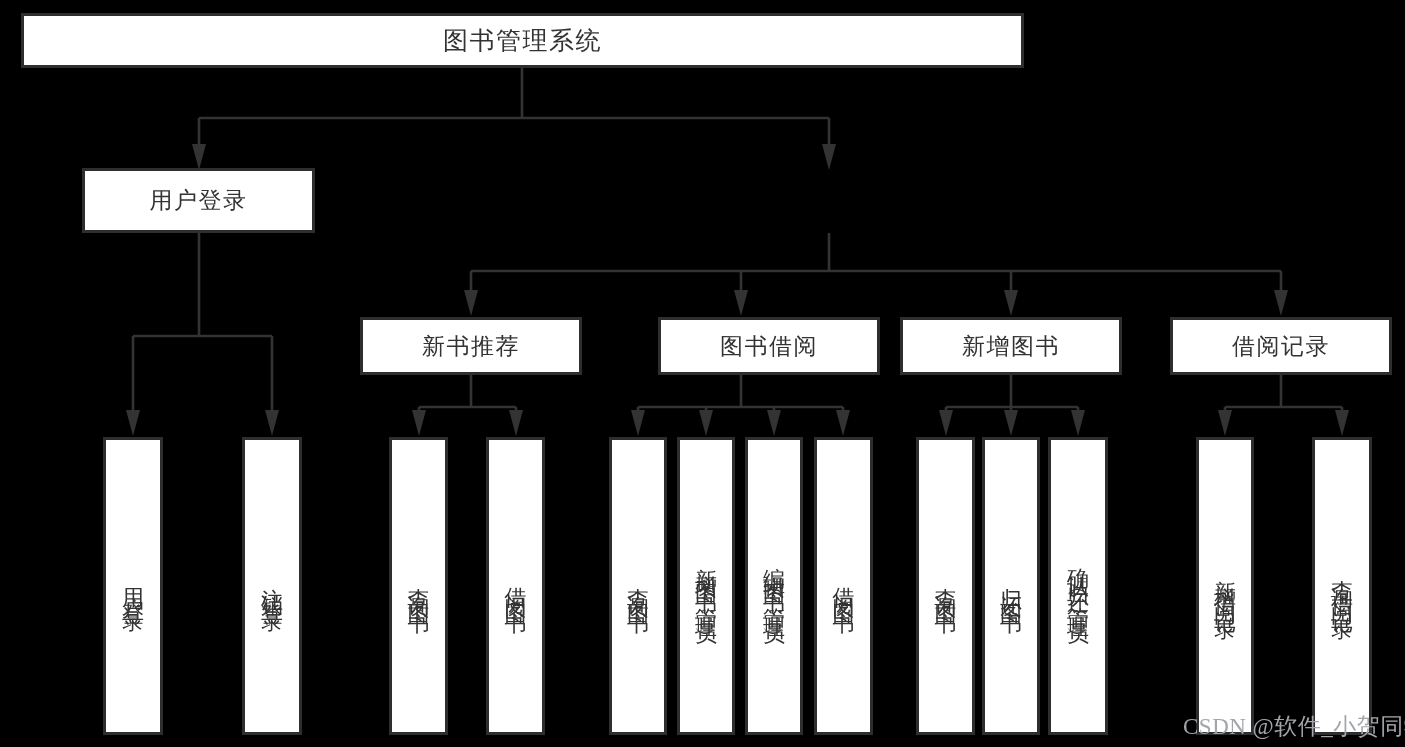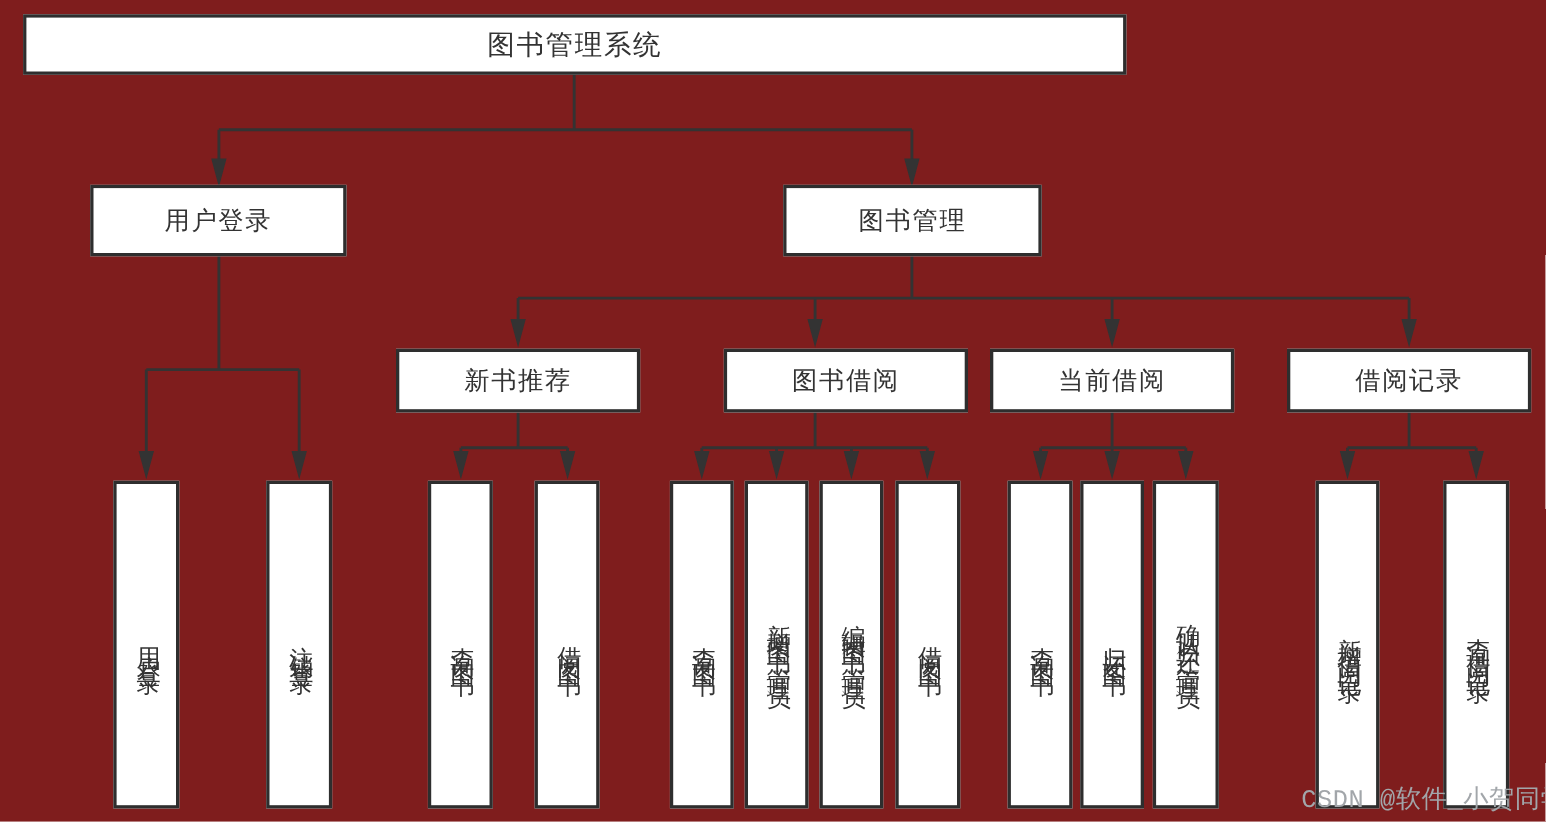--- a/index.html
+++ b/index.html
@@ -1,21 +1,21 @@
 <!DOCTYPE html>
 <html><head>
 <meta charset="utf-8">
 <style>
   html, body { margin: 0; padding: 0; background: #ffffff; }
   .stage {
     position: relative;
     width: 1405px;
     height: 747px;
-    background: #7f1d1d;
-    font-family: Liberation Mono, monospace;
+    background: #000000;
+    font-family: Liberation Serif, serif;
     overflow: hidden;
   }
   .connectors {
     position: absolute;
     left: 0; top: 0;
     width: 1405px; height: 747px;
     pointer-events: none;
   }
   .node {
     position: absolute;
@@ -92,32 +92,29 @@
     </g>
   </svg>
 
   <div class="node" style="left:21px; top:13px; width:1003px; height:55px;">
     <span class="htext root-text">图书管理系统</span>
   </div>
 
   <div class="node" style="left:82px; top:168px; width:233px; height:65px;">
     <span class="htext">用户登录</span>
   </div>
-  <div class="node" style="left:712px; top:168px; width:235px; height:65px;">
-    <span class="htext">图书管理</span>
-  </div>
 
   <div class="node" style="left:360px; top:317px; width:222px; height:58px;">
     <span class="htext">新书推荐</span>
   </div>
   <div class="node" style="left:630px; top:317px; width:222px; height:58px;margin-left:28px;">
     <span class="htext">图书借阅</span>
   </div>
   <div class="node" style="left:900px; top:317px; width:222px; height:58px;">
-    <span class="htext">当前借阅</span>
+    <span class="htext">新增图书</span>
   </div>
   <div class="node" style="left:1170px; top:317px; width:222px; height:58px;">
     <span class="htext">借阅记录</span>
   </div>
 
   <div class="node vnode" style="left:103px; width:60px;">
     <span class="vtext">用户登录</span>
   </div>
   <div class="node vnode" style="left:242px; width:60px;">
     <span class="vtext">注销登录</span>

